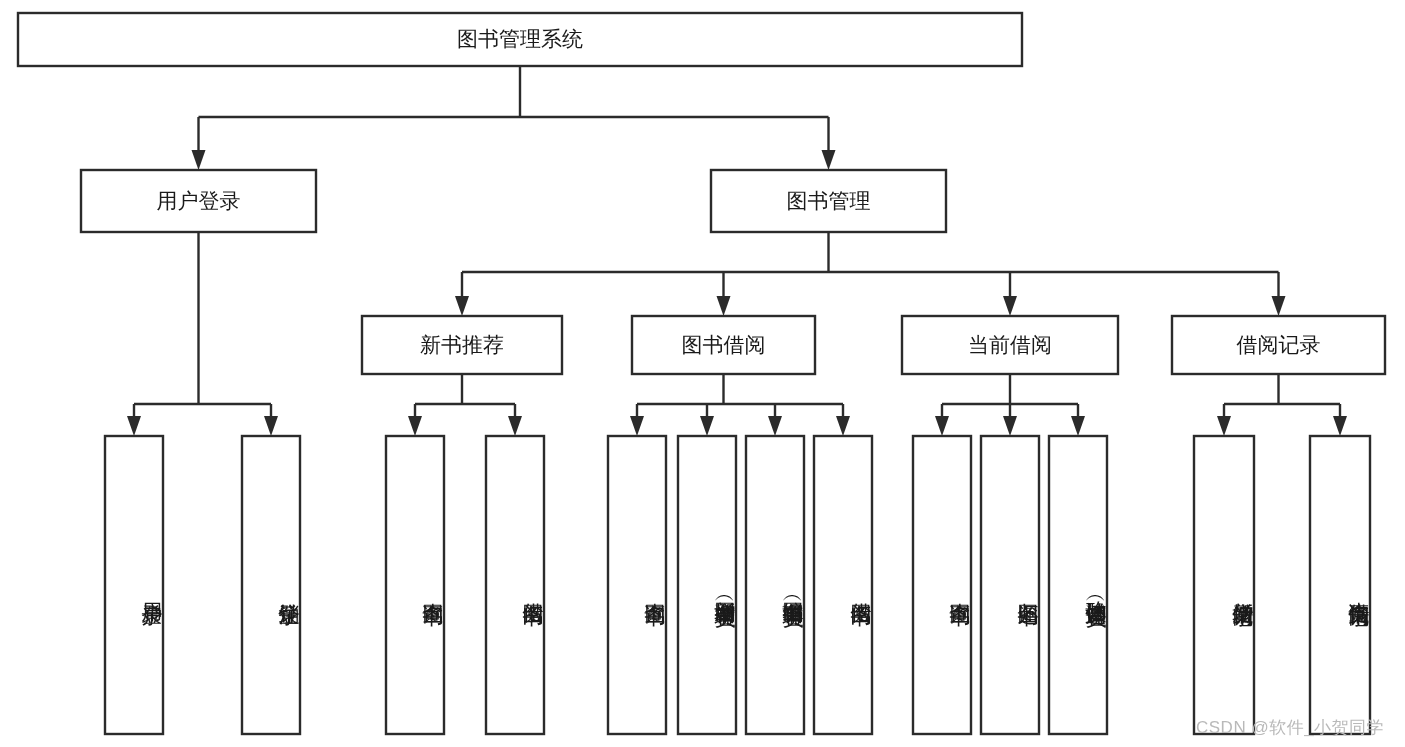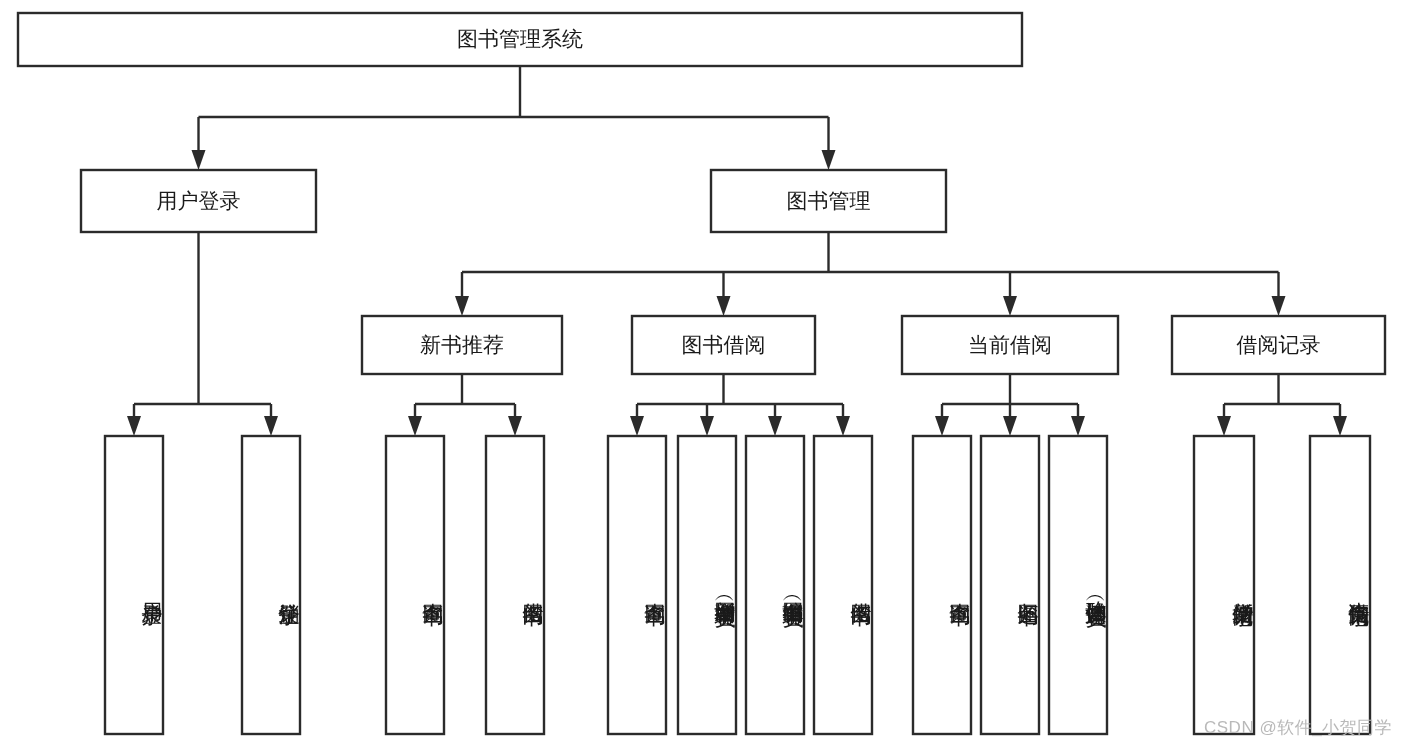--- a/index.html
+++ b/index.html
@@ -65,21 +65,20 @@
     white-space: nowrap;
     pointer-events: none;
   }
   .watermark {
     position: absolute;
     font-family: "Liberation Sans", "DejaVu Sans", sans-serif;
     font-size: 17px;
     color: #b9b9b9;
     white-space: nowrap;
     letter-spacing: 0.5px;
-    margin-left: 8px;
   }
 </style>
 </head>
 <body>
 
 <div id="diagram-root">
 
   <svg class="diagram-canvas" viewBox="0 0 1405 747">
     <g id="links-layer">
         <line x1="520" y1="66" x2="520" y2="117" class="link-line"></line>

